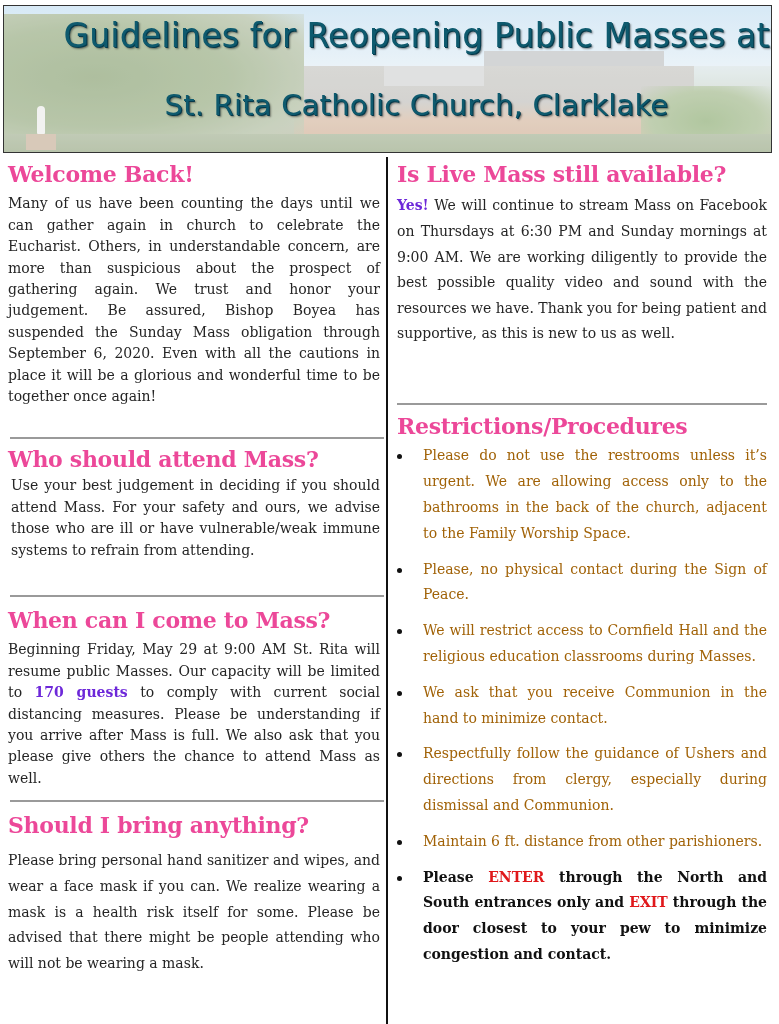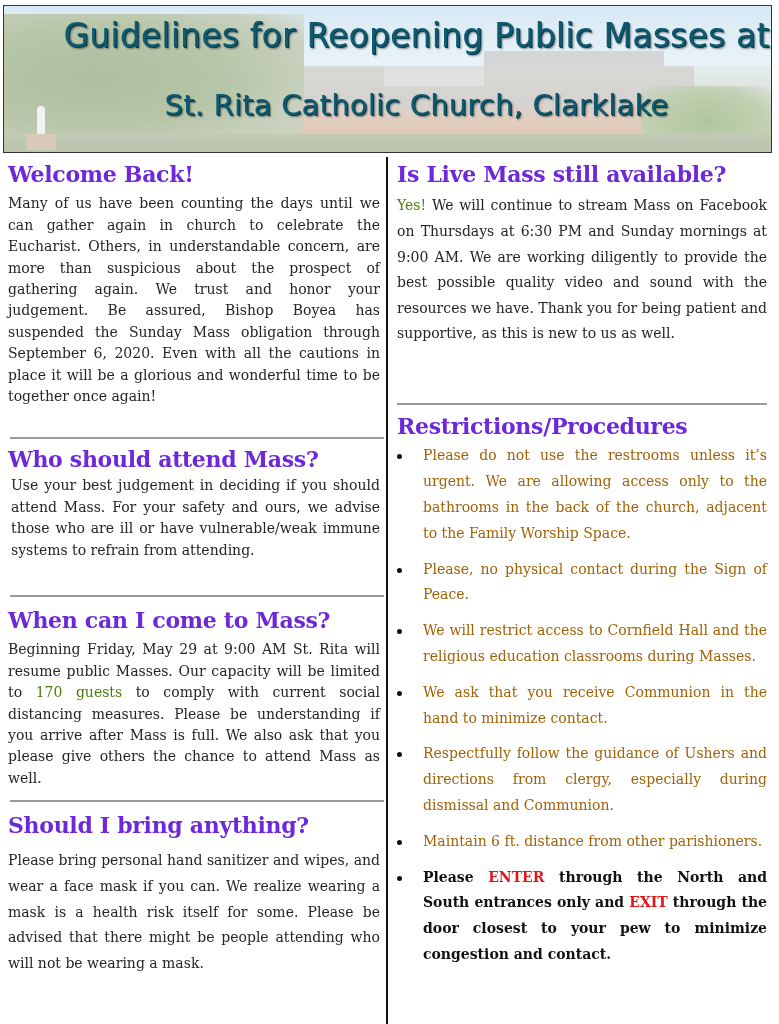--- a/index.html
+++ b/index.html
@@ -36,25 +36,25 @@
   
   .vdivider { position: absolute; left: 386px; top: 157px; width: 2px; height: 867px; background: #111; }
 
   
   .col { position: absolute; top: 157px; }
   .col.left { left: 8px; width: 372px; }
   .col.right { left: 397px; width: 370px; }
 
   .section { position: absolute; left: 0; width: 100%; }
   h2.heading { margin: 0; font-family: "DejaVu Serif", "Liberation Serif", serif; font-weight: bold;
-               color: #6d28d9; font-size: 22px; letter-spacing: -0.3px; line-height: 1.2; }
+               color: #ec4899; font-size: 22px; letter-spacing: -0.3px; line-height: 1.2; }
   p.body { margin: 0; font-size: 14px; text-align: justify; text-align-last: left; color: #252525; }
   .lh-tight { line-height: 21.4px; }
   .lh-loose { line-height: 25.6px; }
-  b { font-weight: normal; color: #4d7c0f; }
+  b { font-weight: bold; color: #6d28d9; }
 
   .hrule { position: absolute; height: 2px; background: #9a9a9a; }
 
   ul.bullets { list-style: none; margin: 0; padding: 0; }
   ul.bullets li { position: relative; padding-left: 26px; font-size: 14px; line-height: 25.8px;
                   text-align: justify; text-align-last: left; color: #a16207; margin-bottom: 10px; }
   ul.bullets li .dot { position: absolute; left: 0; top: 11px; width: 5px; height: 5px; border-radius: 50%; background: #111; }
   ul.bullets li.strong { font-weight: bold; color: #111; }
   .red { color: #e0181b; }
 </style>

